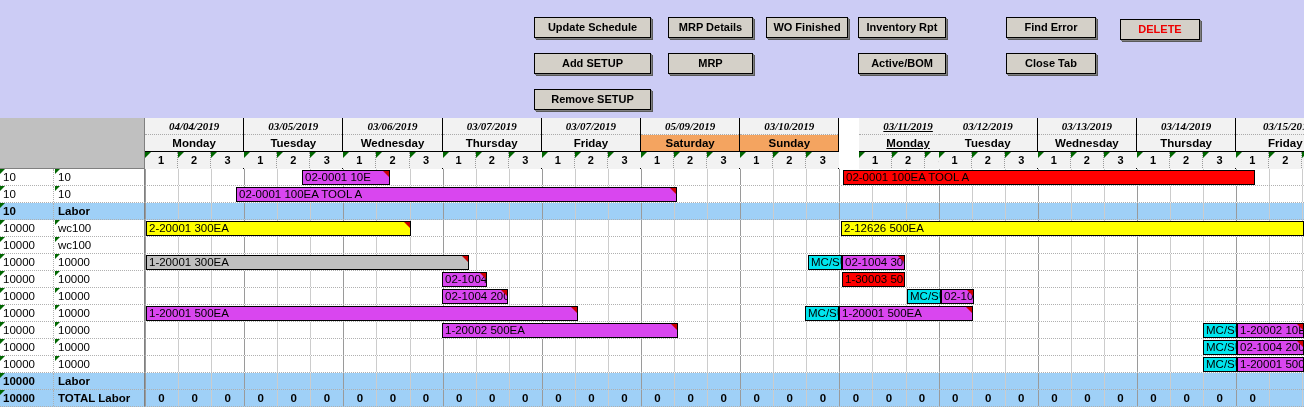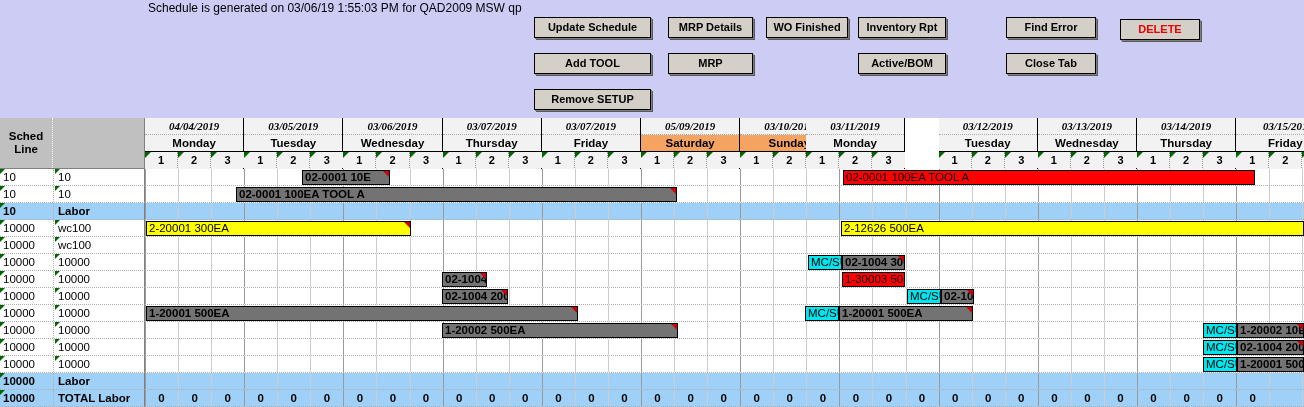--- a/index.html
+++ b/index.html
@@ -71,60 +71,58 @@
   .rowbody{position:absolute;left:145px;height:17px;box-sizing:border-box;
            border-bottom:1px dotted #b0b0b0;background:#fff;overflow:hidden;}
   .rowbody.labor{background:#9fd0f7;}
 
   .vline{position:absolute;top:0;bottom:0;width:1px;background:#cccccc;}
   .vline.day{background:#9a9a9a;}
 
   .bar{position:absolute;top:1px;height:15px;box-sizing:border-box;
        border:1px solid #000;font-size:11.5px;line-height:13px;color:#000;
        padding-left:2px;white-space:nowrap;overflow:hidden;cursor:pointer;}
-  .bar.green{background:#737373;font-weight:bold;}
+  .bar.green{background:#d946ef;}
   .bar.yellow{background:#ffff00;}
   .bar.grey{background:#c0c0c0;}
   .bar.red{background:#ff0000;}
   .bar.setup{background:#00e5ee;border:1px solid #000;}
   .bar .corner-flag{position:absolute;right:0;top:0;width:0;height:0;
        border-right:6px solid #cc0000;border-bottom:6px solid transparent;}
 
   .totalcell{position:absolute;top:0;height:16px;line-height:16px;text-align:center;
              font-size:11.5px;font-weight:bold;color:#000;}
 </style>
 </head>
 <body>
 
 <div id="app">
 
   <div class="toppanel">
 
 
-    <div class="genmsg">Schedule is generated on 03/06/19 1:55:03 PM for QAD2009 MSW qp</div>
 
     <div id="button-host">
         <div class="btn" style="left: 534px; top: 17px; width: 117px;">Update Schedule</div>
         <div class="btn" style="left: 668px; top: 17px; width: 85px;">MRP Details</div>
         <div class="btn" style="left: 766px; top: 17px; width: 82px;">WO Finished</div>
         <div class="btn" style="left: 858px; top: 17px; width: 88px;">Inventory Rpt</div>
         <div class="btn" style="left: 1006px; top: 17px; width: 90px;">Find Error</div>
         <div class="btn delete" style="left: 1120px; top: 19px; width: 80px;">DELETE</div>
-        <div class="btn" style="left: 534px; top: 53px; width: 117px;">Add TOOL</div>
+        <div class="btn" style="left: 534px; top: 53px; width: 117px;">Add SETUP</div>
         <div class="btn" style="left: 668px; top: 53px; width: 85px;">MRP</div>
         <div class="btn" style="left: 858px; top: 53px; width: 88px;">Active/BOM</div>
         <div class="btn" style="left: 1006px; top: 53px; width: 90px;">Close Tab</div>
         <div class="btn" style="left: 534px; top: 89px; width: 117px;">Remove SETUP</div>
       </div>
   </div>
 
   <div class="grid">
 
     <div class="corner">
-      <div class="c1">Sched Line</div>
     </div>
 
     <div class="headwrap" id="headwrap">
         <div class="dayhead" style="left: 0px; width: 99.2px;">
           <div class="date">04/04/2019</div>
           <div class="dow">Monday</div>
           <div class="shifts">
             <div class="shiftcell" style="left: 0px; width: 33.0667px;">1<span class="tri"></span></div>
             <div class="shiftcell" style="left: 33.0667px; width: 33.0667px;">2<span class="tri"></span></div>
             <div class="shiftcell" style="left: 66.1333px; width: 33.0667px;">3<span class="tri"></span></div>
@@ -177,21 +175,21 @@
         </div>
         <div class="dayhead weekend" style="left: 595.2px; width: 99.2px;">
           <div class="date">03/10/2019</div>
           <div class="dow">Sunday</div>
           <div class="shifts">
             <div class="shiftcell" style="left: 0px; width: 33.0667px;">1<span class="tri"></span></div>
             <div class="shiftcell" style="left: 33.0667px; width: 33.0667px;">2<span class="tri"></span></div>
             <div class="shiftcell" style="left: 66.1333px; width: 33.0667px;">3<span class="tri"></span></div>
           </div>
         </div>
-        <div class="dayhead" style="left: 661px; width: 99.2px;">
+        <div class="dayhead" style="left: 714px; width: 99.2px; text-decoration: underline;">
           <div class="date">03/11/2019</div>
           <div class="dow">Monday</div>
           <div class="shifts">
             <div class="shiftcell" style="left: 0px; width: 33.0667px;">1<span class="tri"></span></div>
             <div class="shiftcell" style="left: 33.0667px; width: 33.0667px;">2<span class="tri"></span></div>
             <div class="shiftcell" style="left: 66.1333px; width: 33.0667px;">3<span class="tri"></span></div>
           </div>
         </div>
         <div class="dayhead" style="left: 793.6px; width: 99.2px;">
           <div class="date">03/12/2019</div>
@@ -481,20 +479,21 @@
           <div class="vline" style="left: 859.733px;"></div>
           <div class="vline day" style="left: 892.8px;"></div>
           <div class="vline" style="left: 925.867px;"></div>
           <div class="vline" style="left: 958.933px;"></div>
           <div class="vline day" style="left: 992px;"></div>
           <div class="vline" style="left: 1025.07px;"></div>
           <div class="vline" style="left: 1058.13px;"></div>
           <div class="vline day" style="left: 1091.2px;"></div>
           <div class="vline" style="left: 1124.27px;"></div>
           <div class="vline" style="left: 1157.33px;"></div>
+          <div class="bar grey" title="1-20001 300EA" style="left: 1px; width: 323px;">1-20001 300EA<span class="corner-flag"></span></div>
           <div class="bar setup" title="MC/SU" style="left: 663px; width: 34px;">MC/SU</div>
           <div class="bar green" title="02-1004 300" style="left: 697px; width: 63px;">02-1004 300<span class="corner-flag"></span></div>
         </div>
         <div class="rowhead" style="top: 153px;">
           <div class="rc1">10000<span class="rtri"></span></div>
           <div class="rc2">10000<span class="rtri"></span></div>
         </div>
         <div class="rowbody" style="top: 153px; left: 145px; width: 1159px;">
           <div class="vline day" style="left: 0px;"></div>
           <div class="vline" style="left: 33.0667px;"></div>

